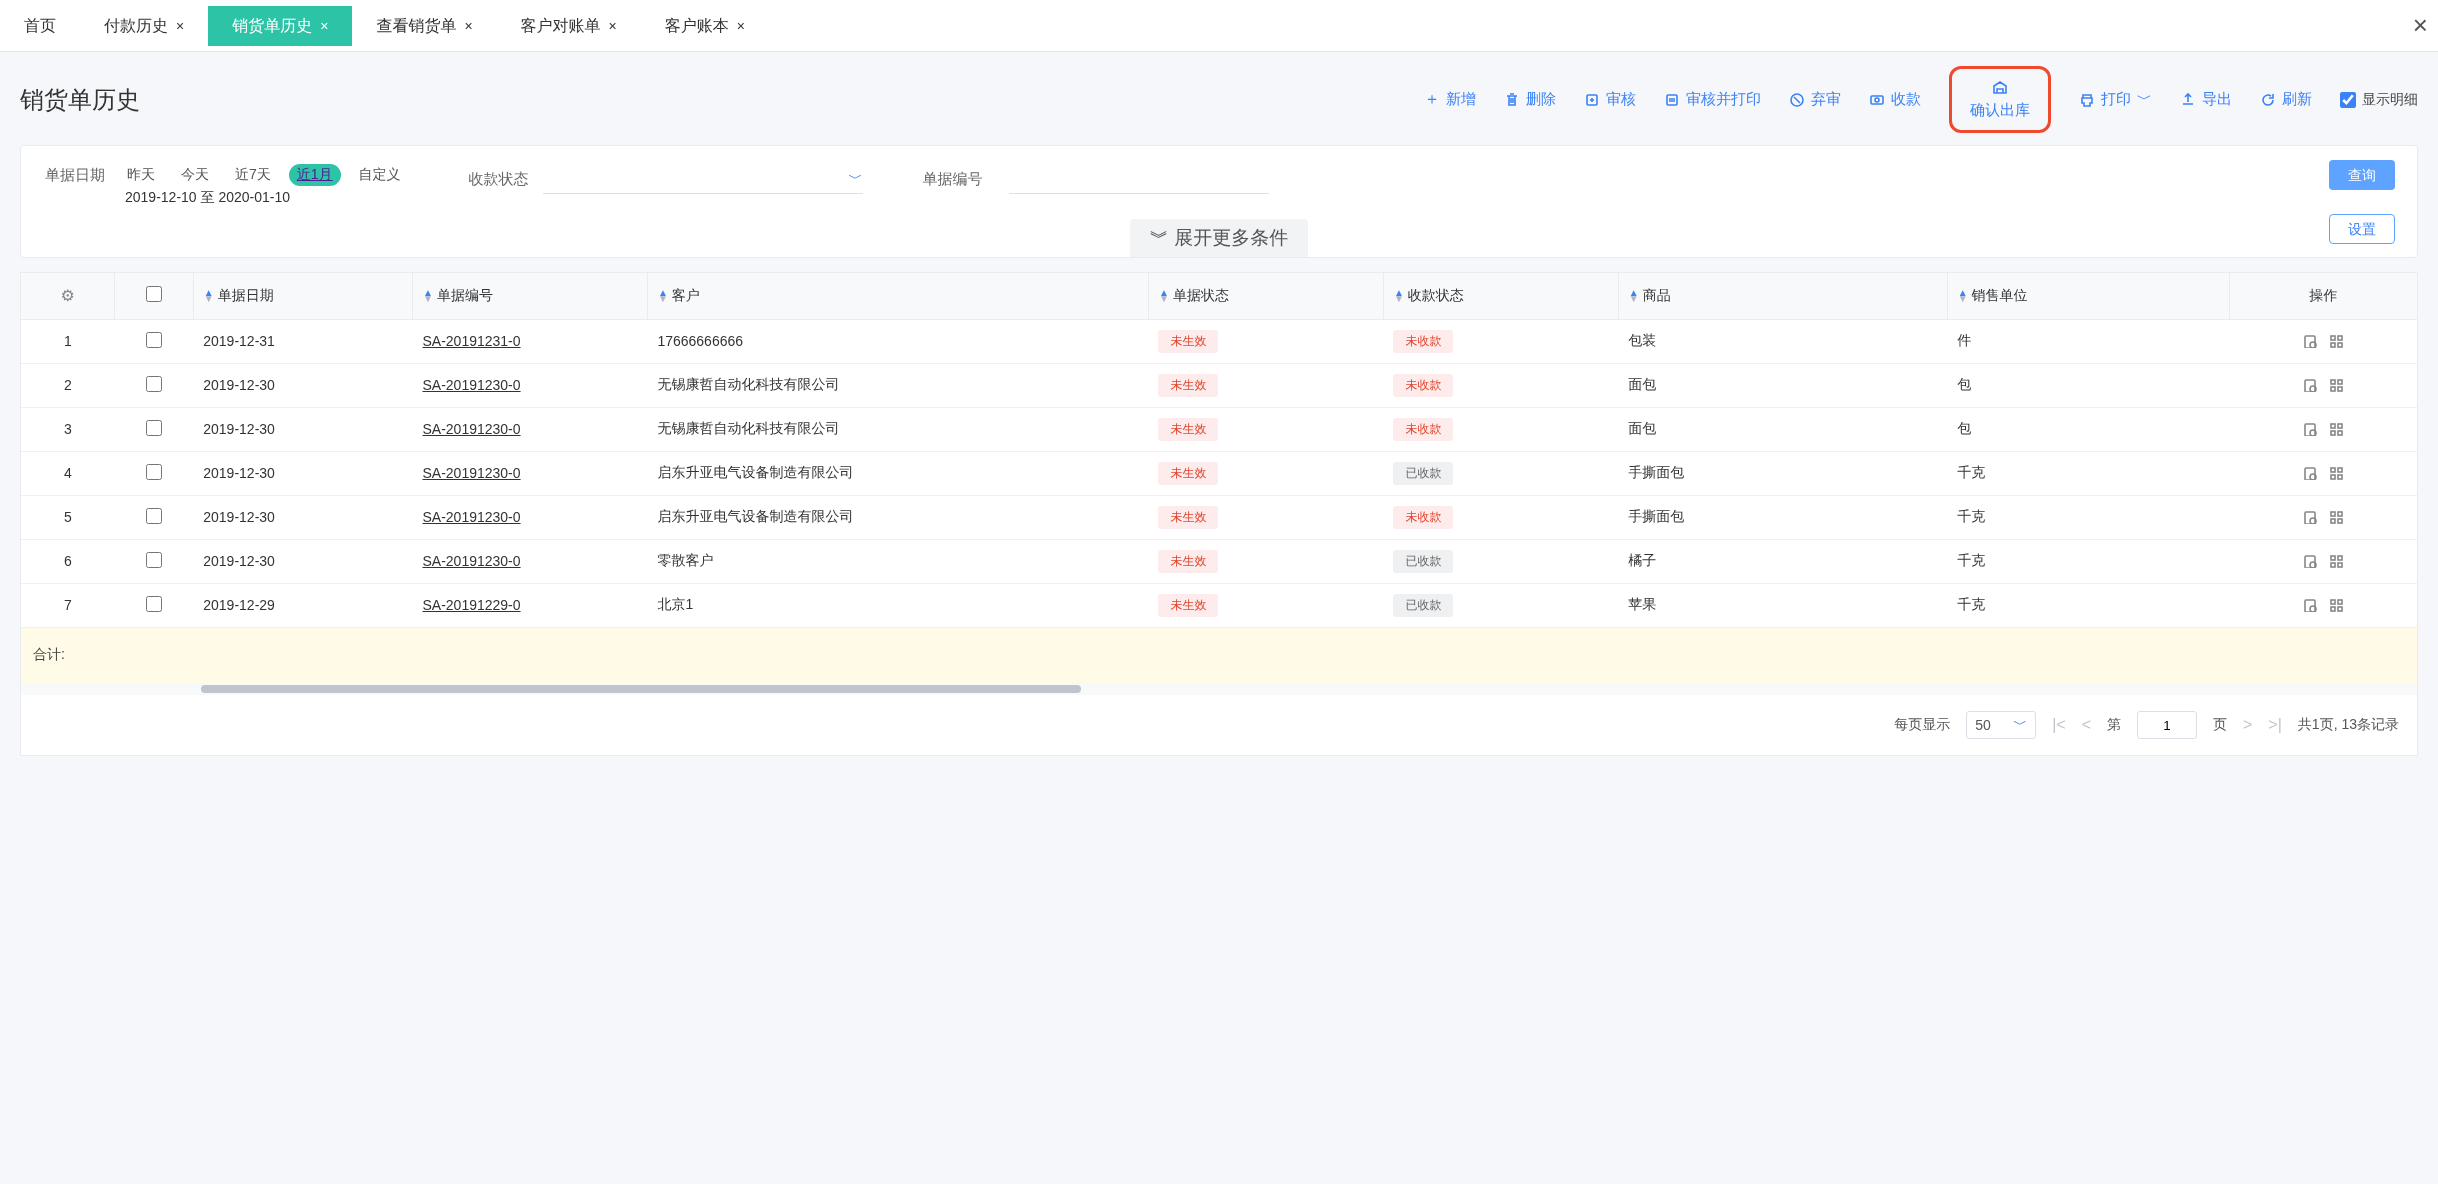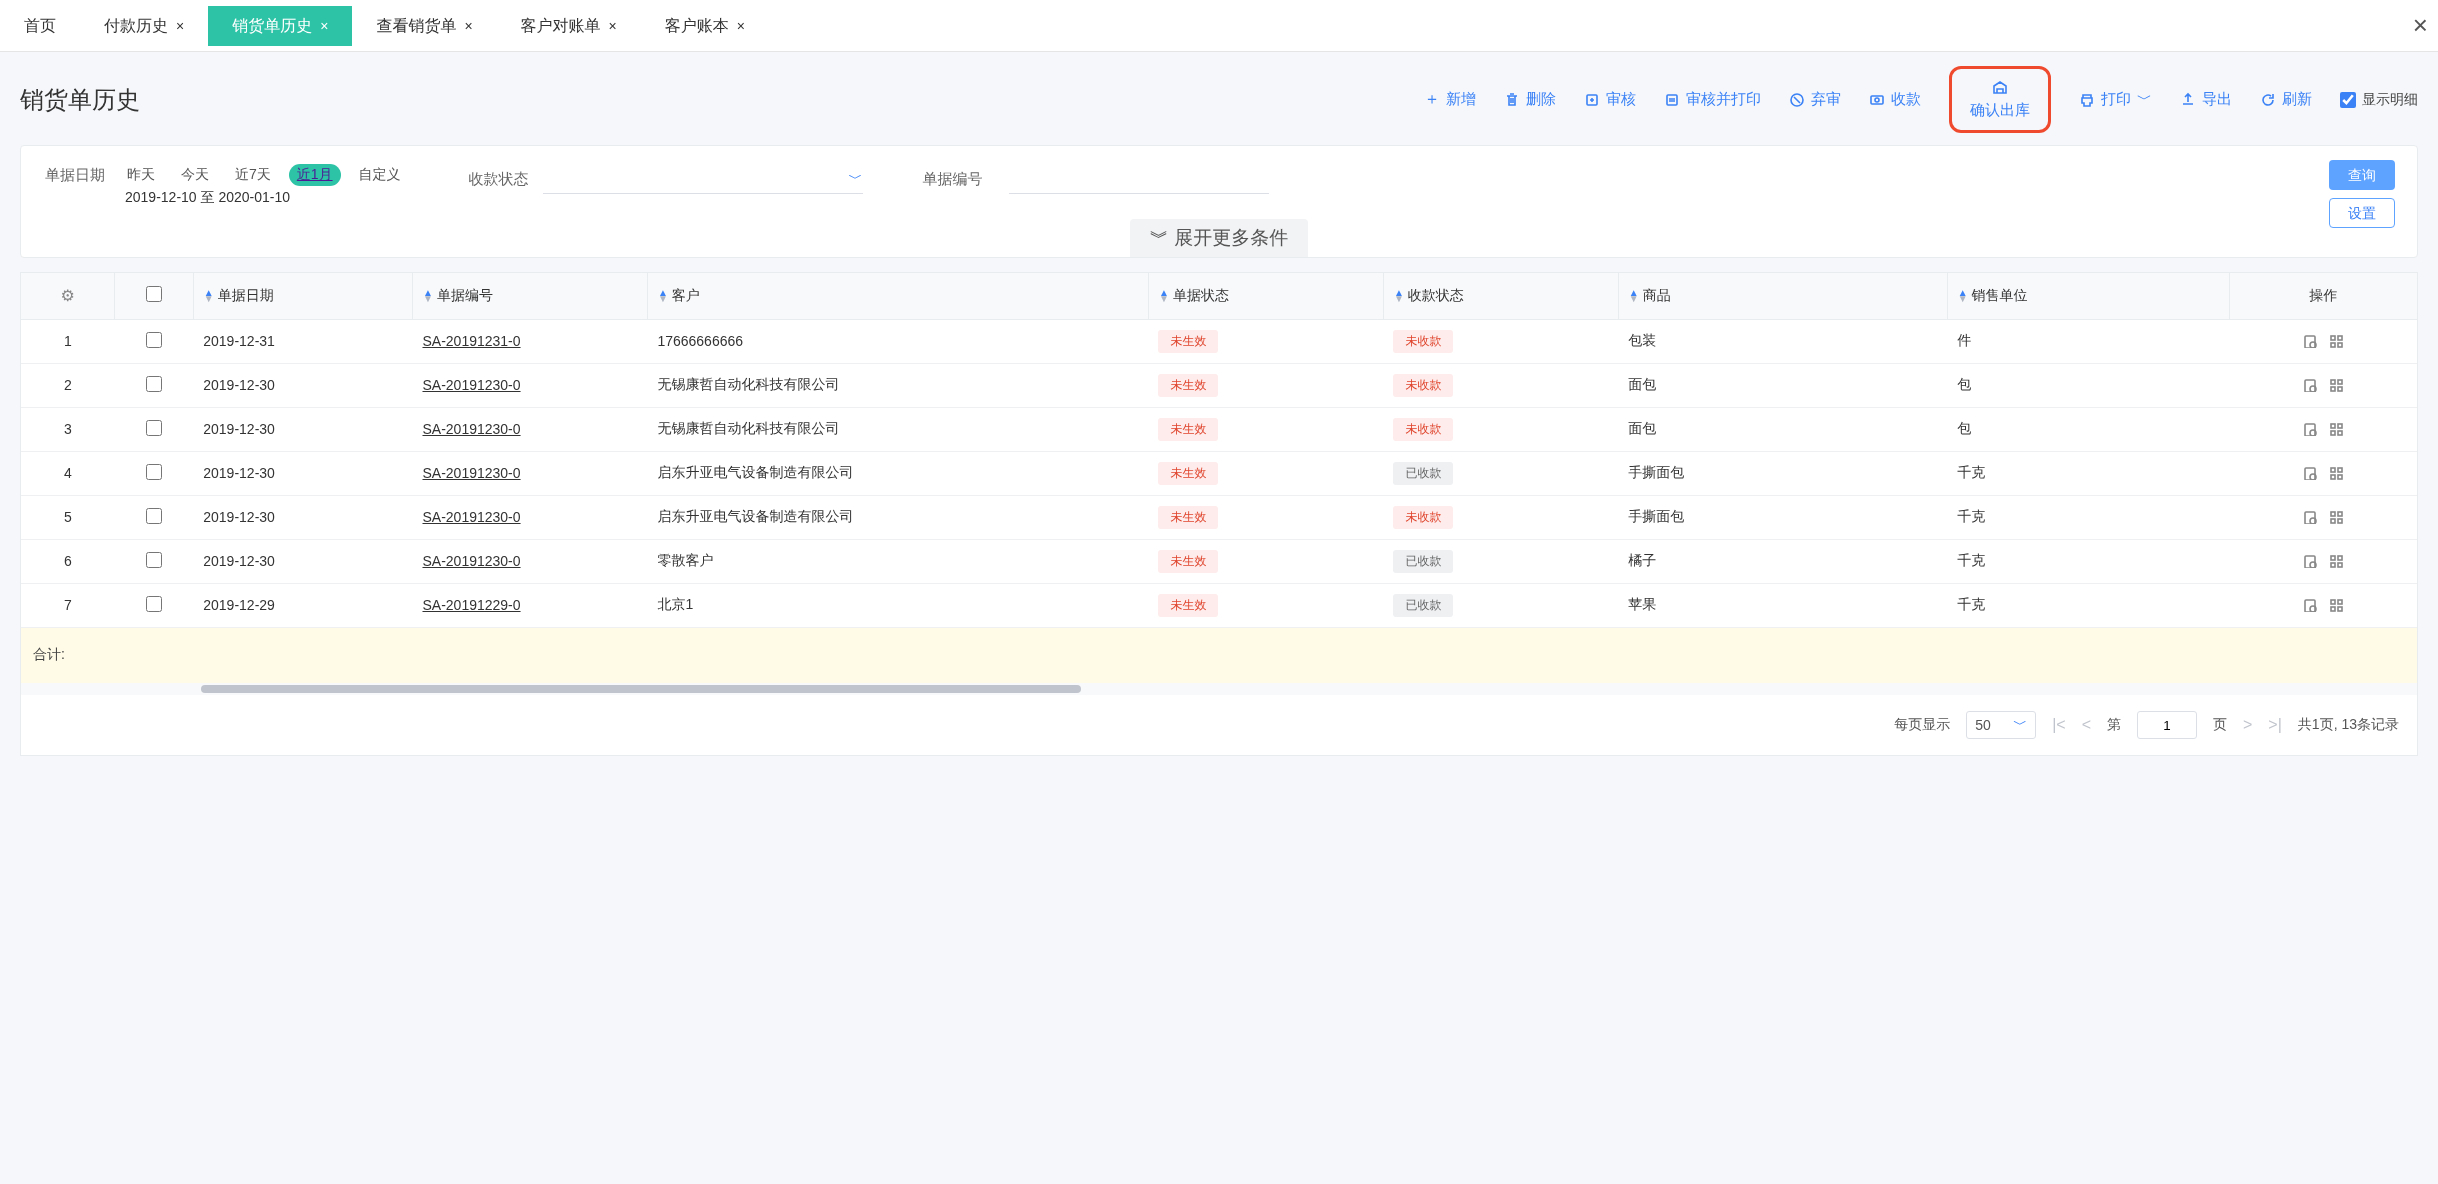--- a/index.html
+++ b/index.html
@@ -31,21 +31,21 @@
 .fg-label { color: #666; font-size: 15px; }
 .range-opts { display: flex; gap: 10px; }
 .range-opt { padding: 2px 8px; cursor: pointer; color: #555; border-radius: 12px; font-size: 14px;}
 .range-opt.active { background: #2dc3a6; color: #4c1d95; text-decoration: underline; }
 .range-text { font-size: 14px; color: #333; margin-top: 3px; margin-left: 80px;}
 .dropdown-empty {
   width: 320px; border-bottom: 1px solid #dcdfe6; height: 30px; display: flex; align-items: center; justify-content: flex-end;
 }
 .inp-underline { width: 260px; border:none; border-bottom:1px solid #dcdfe6; height:30px; outline:none; font-size:14px; margin-left:12px;}
 .chev { color:#3b82f6; cursor:pointer; }
-.actions { position:absolute; right:22px; top:14px; display:flex; flex-direction:column; gap:8px; }
+.actions { position:absolute; right:22px; top:14px; display:flex; flex-direction:column; gap:24px; }
 .btn { height:30px; line-height:28px; padding:0 18px; border-radius:4px; font-size:14px; cursor:pointer; border:1px solid transparent; text-align:center;}
 .btn-primary { background:#5ea3ff; color:#fff; }
 .btn-outline { background:#fff; border-color:#5ea3ff; color:#3b82f6; }
 .expand-bar { display:flex; justify-content:center; margin-top:12px;}
 .expand-btn { background:#f2f3f5; padding:6px 20px; border-radius:4px 4px 0 0; cursor:pointer; font-size:19px; color:#555;}
 
 
 .table-wrap { background:#fff; border:1px solid #e9ecef; margin-top:14px; }
 table { border-collapse: collapse; width:100%; table-layout:fixed; }
 thead th {

